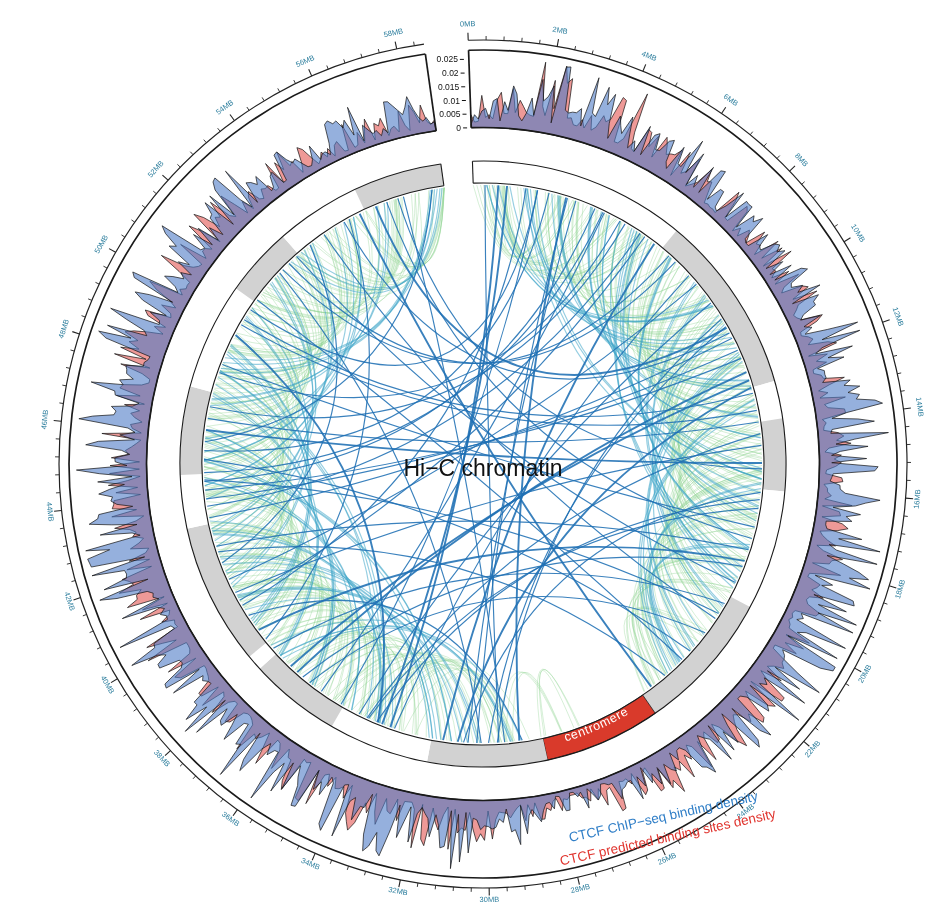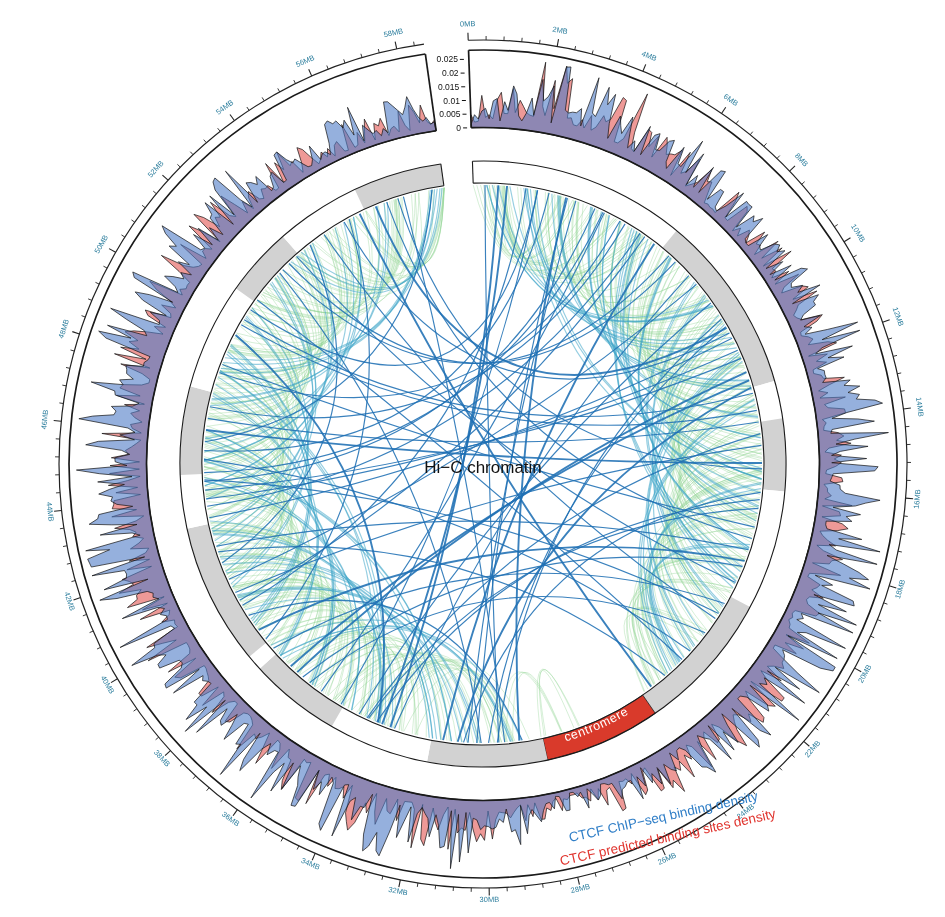--- a/index.html
+++ b/index.html
@@ -1,20 +1,20 @@
 <!DOCTYPE html>
 <html><head>
 <meta charset="utf-8">
 <style>
   html,body{margin:0;padding:0;background:#ffffff;}
   #stage{position:relative;width:945px;height:917px;background:#ffffff;overflow:hidden;
          font-family:"Liberation Sans", sans-serif;}
   #circos-svg{position:absolute;left:0;top:0;}
   .center-title{position:absolute;left:483px;top:468px;transform:translate(-50%,-50%);
-      text-align:center;font-size:17px;line-height:1.4;color:#111;white-space:nowrap;}
+      text-align:center;font-size:23px;line-height:1.4;color:#111;white-space:nowrap;}
   .legend{position:absolute;left:493px;top:806px;width:345px;
       transform:rotate(-12.5deg);transform-origin:50% 50%;
       text-align:center;font-size:13.5px;line-height:21px;white-space:nowrap;}
   .legend .l1{display:block;}
   .legend .l2{display:block;}
 </style>
 </head>
 <body>
 
 <div id="stage">

